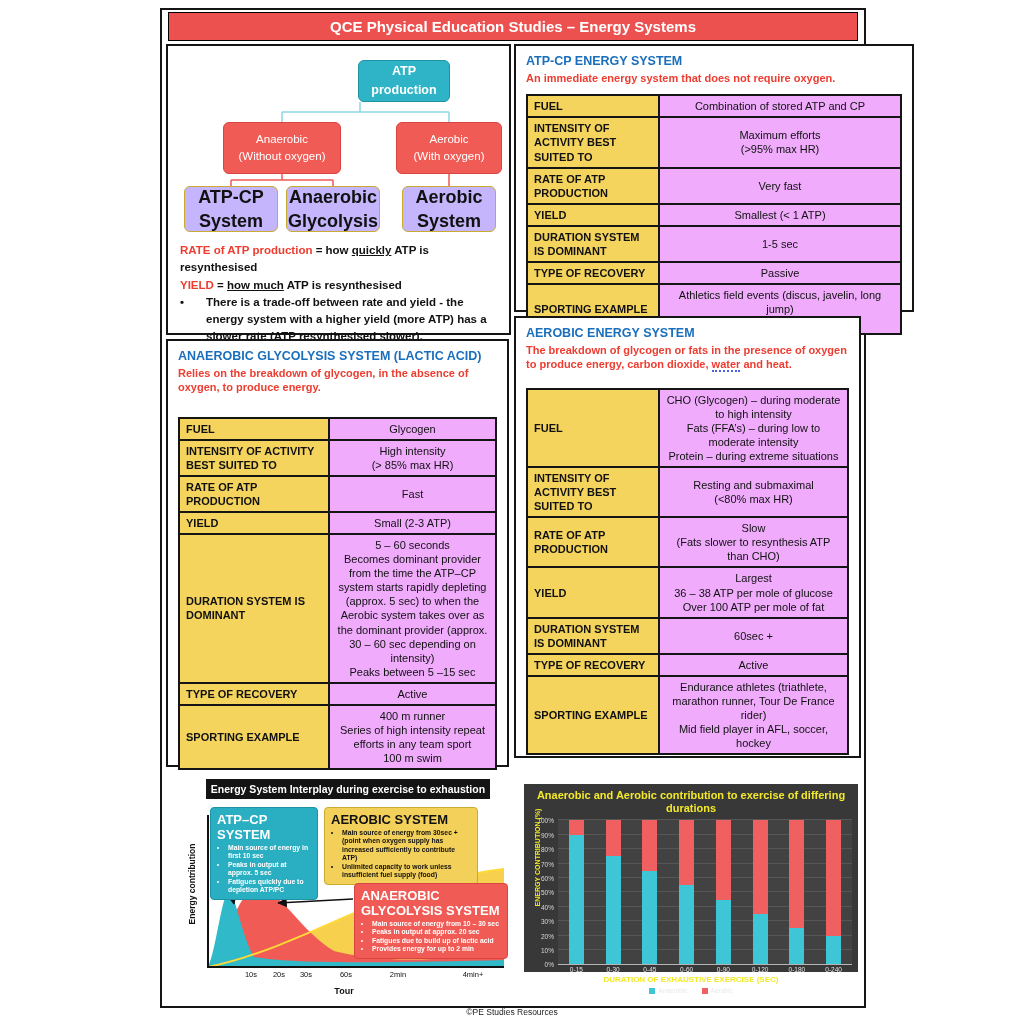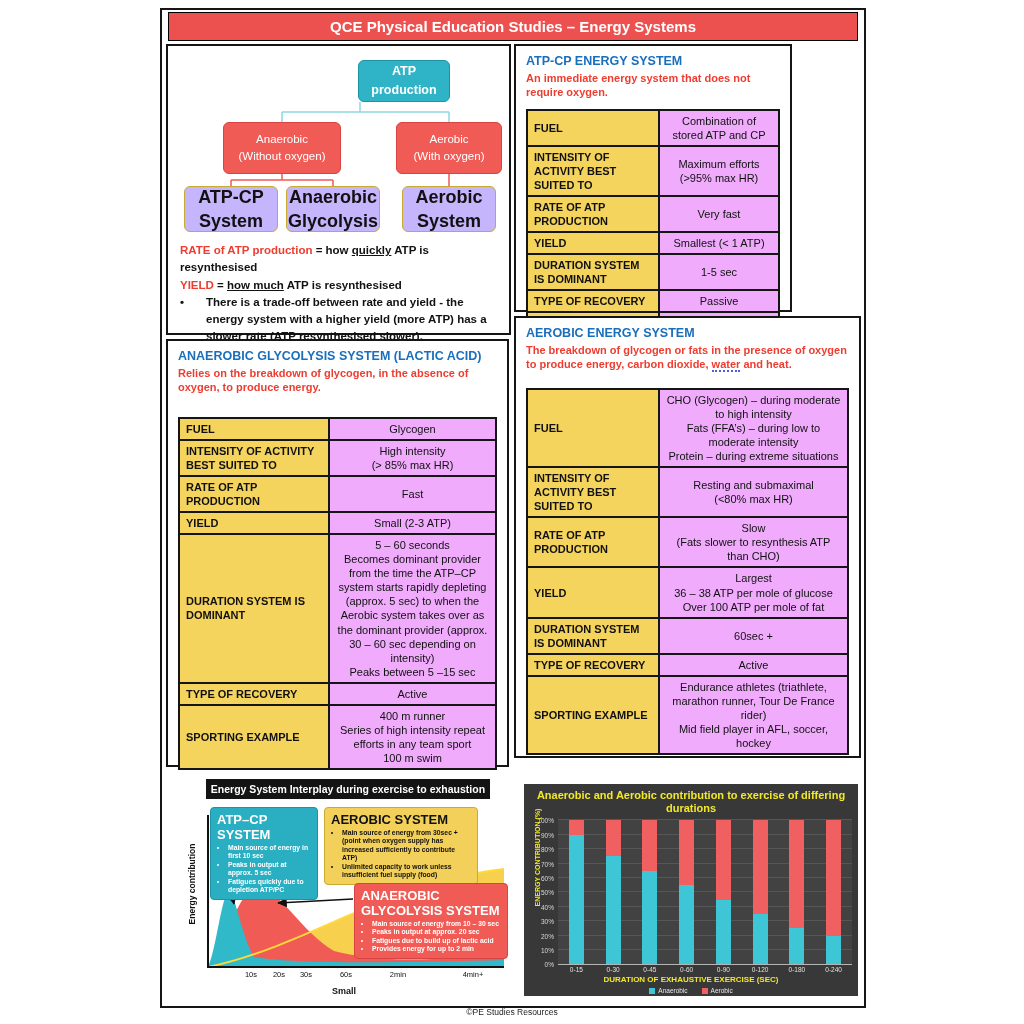--- a/index.html
+++ b/index.html
@@ -42,21 +42,21 @@
   .callout .co-title{font-size:13px;font-weight:bold;}
   .callout ul{margin:2px 0 0 0;padding-left:11px;font-size:6.8px;font-weight:bold;line-height:1.25;}
   .co-teal{left:32px;top:28px;width:108px;background:#29aec2;color:#fff;border:1px solid #1d93a5;}
   .co-yellow{left:146px;top:28px;width:154px;background:#f3d059;color:#111;border:1px solid #c9ab32;}
   .co-red{left:176px;top:104px;width:154px;background:#f15b55;color:#fff;border:1px solid #d84343;}
   .ip-ylabel{position:absolute;left:-56px;top:100px;width:140px;text-align:center;font-size:8.5px;font-weight:bold;
              transform:rotate(-90deg);z-index:1;}
   .ip-xlabel{position:absolute;left:0;right:0;top:207px;text-align:center;font-size:9px;font-weight:bold;}
   .ip-tick{position:absolute;top:191px;transform:translateX(-50%);font-size:7.5px;z-index:1;}
   
-  .barchart{position:absolute;left:524px;top:784px;width:334px;height:212px;background:#383838;
+  .barchart{position:absolute;left:524px;top:784px;width:334px;height:188px;background:#383838;
             box-sizing:border-box;padding:5px 6px 0 6px;}
   .bc-title{color:#f2e92a;font-weight:bold;font-size:11px;text-align:center;line-height:1.2;}
   .bc-body{position:relative;margin-top:5px;height:144px;display:flex;}
   .bc-yaxis{position:relative;width:28px;height:100%;flex:0 0 28px;}
   .ytick{position:absolute;right:4px;font-size:6.5px;color:#d8d8d8;transform:translateY(50%);}
   .bc-plot{position:relative;flex:1;height:100%;background:#424242;border-bottom:1px solid #b5b5b5;display:flex;}
   .gridline{position:absolute;left:0;right:0;height:1px;background:#565656;}
   .bar-slot{flex:1;display:flex;align-items:flex-end;justify-content:center;height:100%;position:relative;z-index:1;}
   .bar{width:15px;height:100%;display:flex;flex-direction:column;}
   .bar-seg{width:100%;}
@@ -97,21 +97,21 @@
   <div class="rate-yield">
     <div><span class="red-t">RATE of ATP production</span><span> = how </span><span class="u">quickly</span><span> ATP is resynthesised</span></div>
     <div><span class="red-t">YIELD</span><span> = </span><span class="u">how much</span><span> ATP is resynthesised</span></div>
     <div class="ry-bullet">
         <span class="mark">•</span>
         <span>There is a trade-off between rate and yield - the energy system with a higher yield (more ATP) has a slower rate (ATP resynthesised slower).</span>
       </div>
   </div>
 </div>
 
-<div class="box sec" style="left:514px;top:44px;width:278px;height:268px;">
+<div class="box sec" style="left:514px;top:44px;width:400px;height:268px;">
   <div class="sec-heading">ATP-CP ENERGY SYSTEM</div>
   <div class="sec-sub">An immediate energy system that does not require oxygen.</div>
   <table class="info">
     <tbody>
         <tr>
           <td class="lbl">FUEL</td>
           <td class="val">Combination of stored ATP and CP</td>
         </tr>
     <tr>
           <td class="lbl">INTENSITY OF ACTIVITY BEST SUITED TO</td>
@@ -270,21 +270,21 @@
       <li>Fatigues due to build up of lactic acid</li>
       <li>Provides energy for up to 2 min</li>
     </ul>
   </div>
   <span class="ip-tick" style="left:73px;">10s</span>
   <span class="ip-tick" style="left:101px;">20s</span>
   <span class="ip-tick" style="left:128px;">30s</span>
   <span class="ip-tick" style="left:168px;">60s</span>
   <span class="ip-tick" style="left:220px;">2min</span>
   <span class="ip-tick" style="left:295px;">4min+</span>
-  <div class="ip-xlabel">Small</div>
+  <div class="ip-xlabel">Tour</div>
 </div>
 
 <div class="barchart">
   <div class="bc-title">Anaerobic and Aerobic contribution to exercise of differing durations</div>
   <div class="bc-body">
     <div class="bc-yaxis">
         <div class="ytick" style="bottom: 0%;">0%</div>
         <div class="ytick" style="bottom: 10%;">10%</div>
         <div class="ytick" style="bottom: 20%;">20%</div>
         <div class="ytick" style="bottom: 30%;">30%</div>

